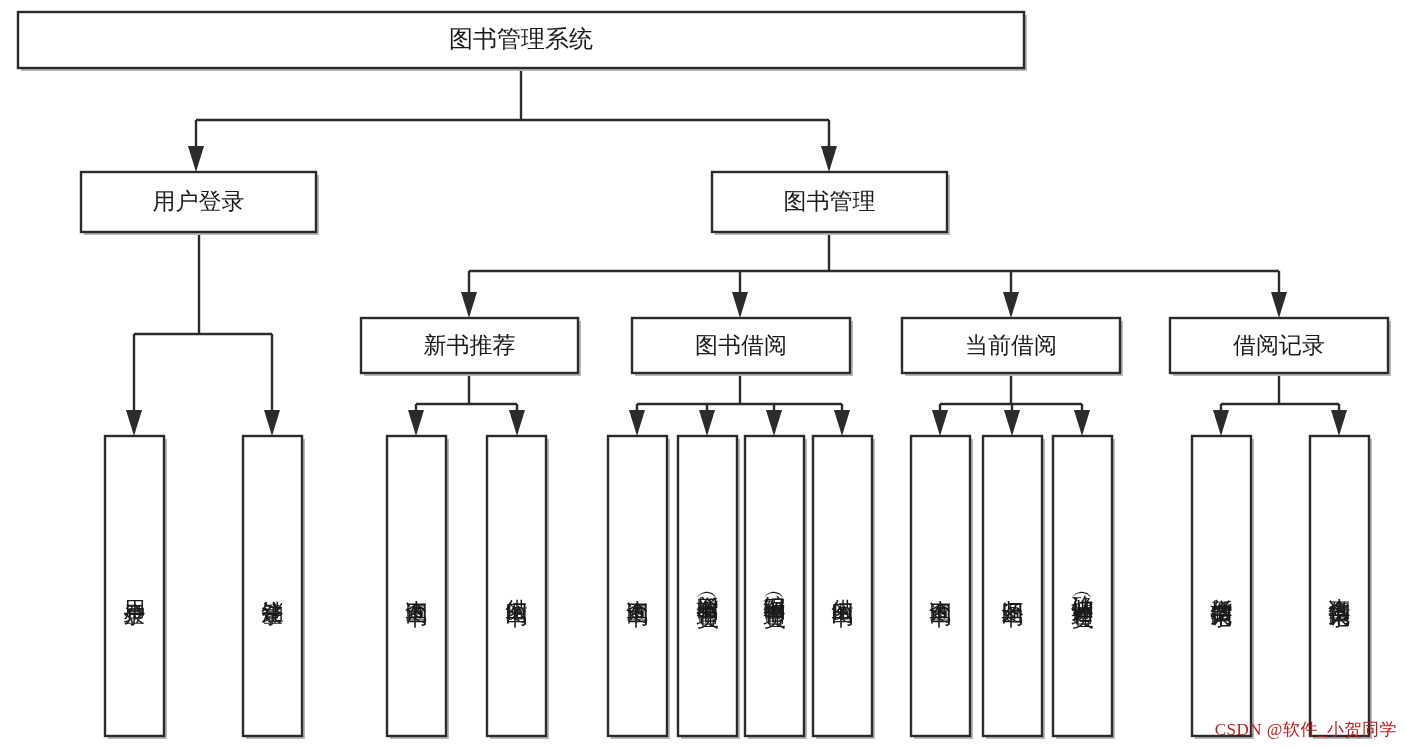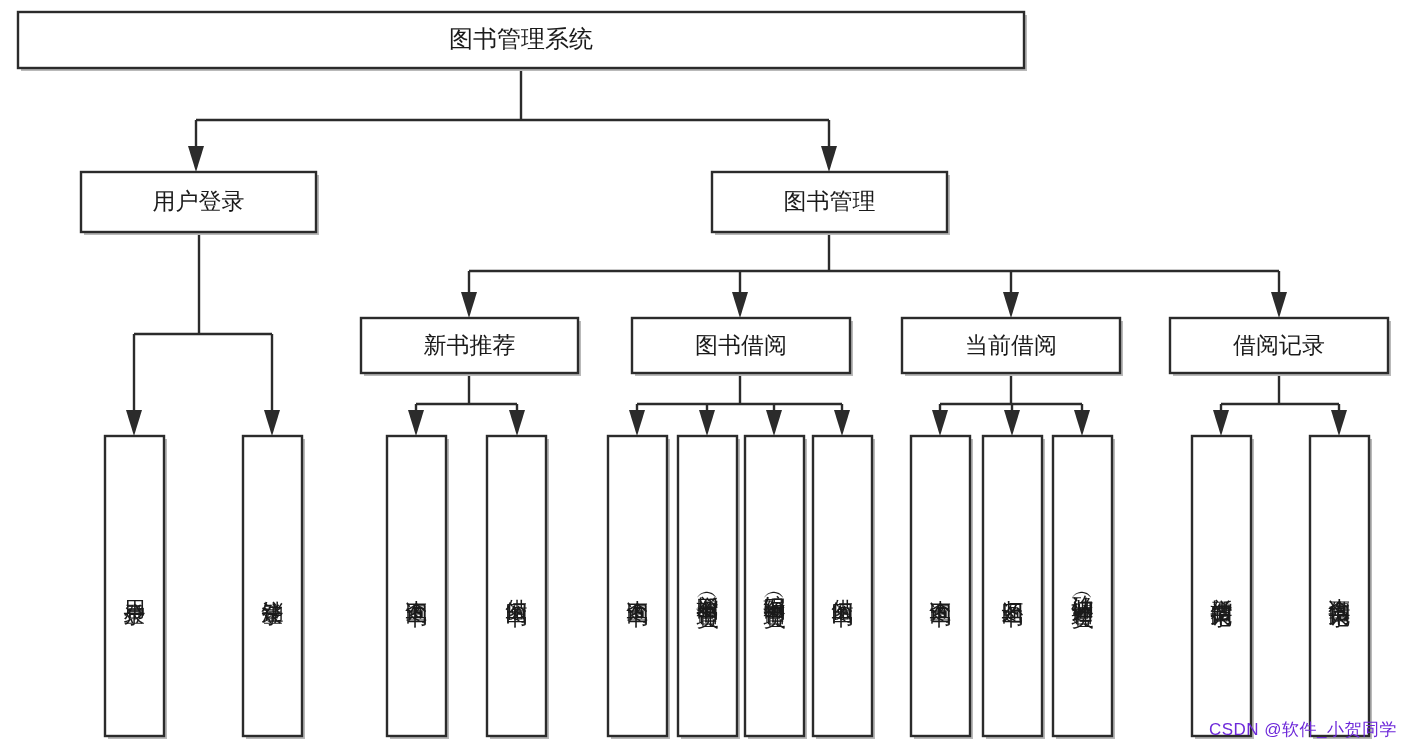--- a/index.html
+++ b/index.html
@@ -76,23 +76,23 @@
     line-height: 1.08;
     color: #1a1a1a;
     letter-spacing: 2px;
     text-align: center;
     white-space: nowrap;
   }
   .watermark {
     position: absolute;
     right: 8px;
     bottom: 6px;
-    font-family: Liberation Sans, sans-serif;
+    font-family: Liberation Serif, serif;
     font-size: 17px;
-    color: #6d28d9;
+    color: #b91c1c;
     letter-spacing: 0.5px;
     user-select: none;
     pointer-events: none;
   }
 </style>
 </head>
 <body>
 
 <div id="diagram-root">
 

